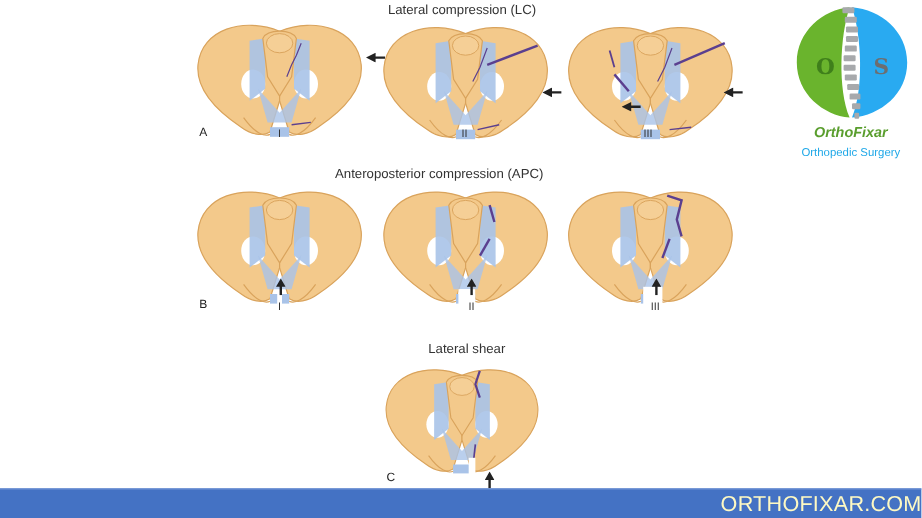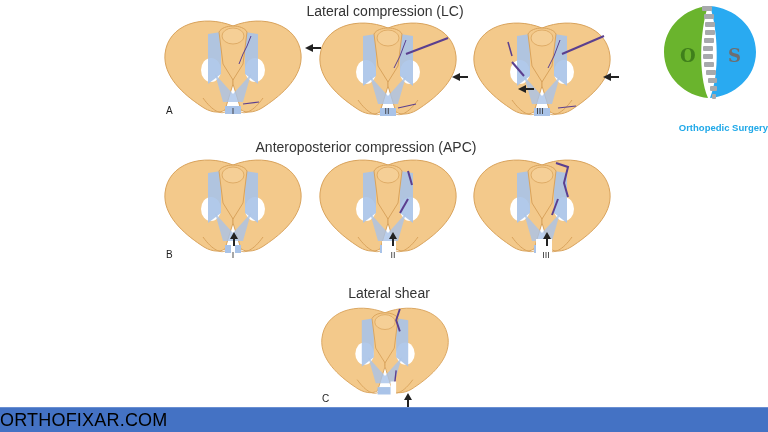--- a/index.html
+++ b/index.html
@@ -1,26 +1,26 @@
 <!DOCTYPE html>
 <html><head>
 <meta charset="utf-8">
 <style>
   html, body { margin:0; padding:0; }
   body { width:768px; height:432px; position:relative; background:#ffffff; overflow:hidden; font-family:"Liberation Sans", sans-serif; }
-  .section-title { position:absolute; font-size:14px; color:#333; white-space:nowrap; transform:translateX(-50%); }
+  .section-title { position:absolute; font-size:11px; color:#333; white-space:nowrap; transform:translateX(-50%); }
   .panel-letter { position:absolute; font-size:10px; color:#222; }
   .roman { position:absolute; font-size:9px; color:#333; transform:translateX(-50%); }
   .pelvis { position:absolute; }
   .arrow { position:absolute; }
   .footer { position:absolute; left:0; top:407px; width:768px; height:25px; background:#4472c4; border-top:1px solid #6a8fd2; }
-  .footer-text { position:absolute; left:0; right:0; top:2px; text-align:left; color:#000000; font-size:18px; letter-spacing:0.2px; }
+  .footer-text { position:absolute; left:0; right:0; top:2px; text-align:right; color:#fef9c3; font-size:18px; letter-spacing:0.2px; }
   .logo { position:absolute; left:650px; top:0px; width:118px; height:140px; }
   .logo-brand { position:absolute; left:0; right:0; top:103px; text-align:center; font-size:12px; font-weight:bold; font-style:italic; color:#5a9e2e; }
-  .logo-tag { position:absolute; left:0; right:0; top:122px; text-align:right; font-size:9.5px; font-weight:bold; color:#1fa8e8; }
+  .logo-tag { position:absolute; left:0; right:0; top:122px; text-align:center; font-size:9.5px; font-weight:normal; color:#1fa8e8; }
 </style>
 </head>
 <body>
 
 <svg width="0" height="0" style="position:absolute">
   <defs>
     <g id="pelvis-shape">
 
       <path d="M70 12 C40 0 5 10 2 40 C0 62 20 80 38 92 C46 98 56 100 62 96 L70 70 Z" fill="#f3c98b" stroke="#d9a35c" stroke-width="1"></path>
       <path d="M70 12 C100 0 135 10 138 40 C140 62 120 80 102 92 C94 98 84 100 78 96 L70 70 Z" fill="#f3c98b" stroke="#d9a35c" stroke-width="1"></path>
@@ -150,18 +150,19 @@
       <rect x="53" y="54" width="10" height="5" rx="1"></rect>
       <rect x="54" y="62" width="10" height="5" rx="1"></rect>
       <rect x="56" y="70" width="10" height="5" rx="1"></rect>
       <rect x="58" y="78" width="9" height="5" rx="1"></rect>
       <rect x="60" y="86" width="7" height="5" rx="1"></rect>
       <rect x="62" y="94" width="4" height="5" rx="1"></rect>
     </g>
     <text x="30" y="62" font-family="DejaVu Serif, serif" font-size="18" font-weight="bold" fill="#3f7f1b">O</text>
     <text x="78" y="62" font-family="DejaVu Serif, serif" font-size="18" font-weight="bold" fill="#6d6e70">S</text>
   </svg>
+  <div class="logo-brand">OrthoFixar</div>
   <div class="logo-tag">Orthopedic Surgery</div>
 </div>
 
 <div class="footer">
   <div class="footer-text">ORTHOFIXAR.COM</div>
 </div>
 
 </body></html>

